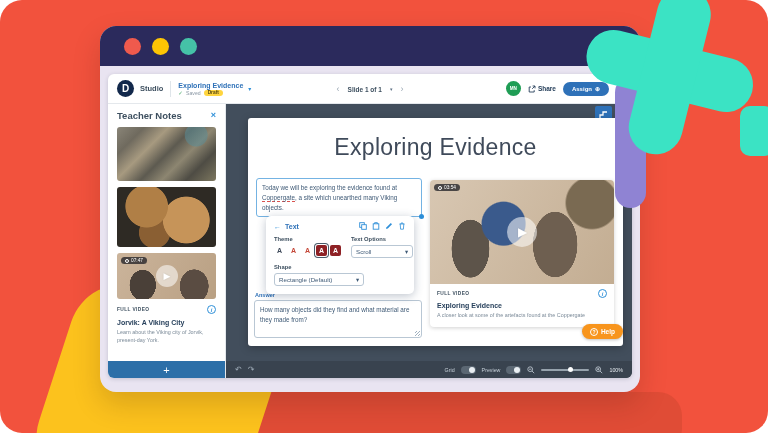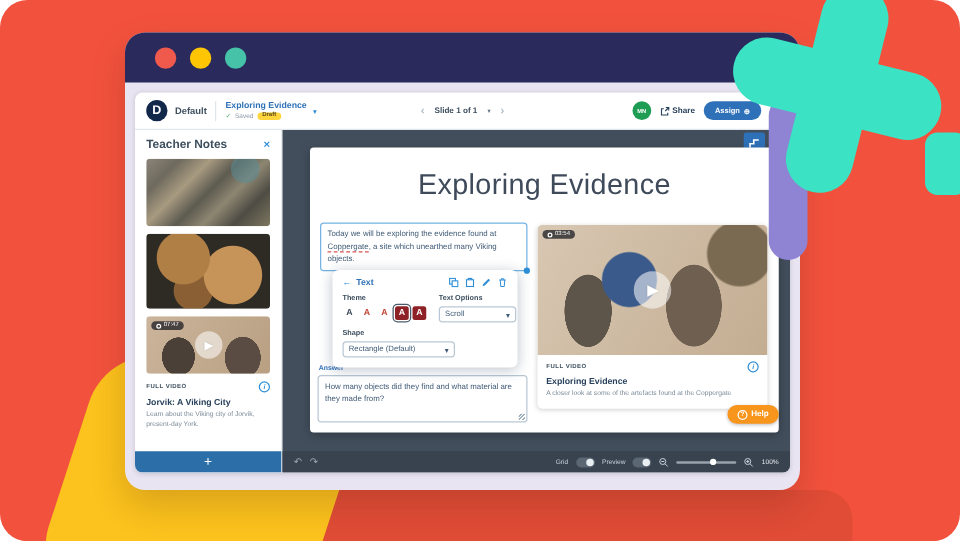--- a/index.html
+++ b/index.html
@@ -152,21 +152,21 @@
     <div class="chrome">
       <div class="dot r"></div>
       <div class="dot y"></div>
       <div class="dot t"></div>
     </div>
     <div class="bbody">
       <div class="app">
 
         <div class="appheader">
           <div class="logo">D</div>
-          <span class="brand">Default</span>
+          <span class="brand">Studio</span>
           <div class="vdiv"></div>
           <div class="titleblock">
             <span class="doc-title">Exploring Evidence</span>
             <span class="saveline">
               <span class="check">✓</span>
               <span class="saved">Saved</span>
               <span class="draft">Draft</span>
             </span>
           </div>
           <span class="caret-blue">▾</span>

